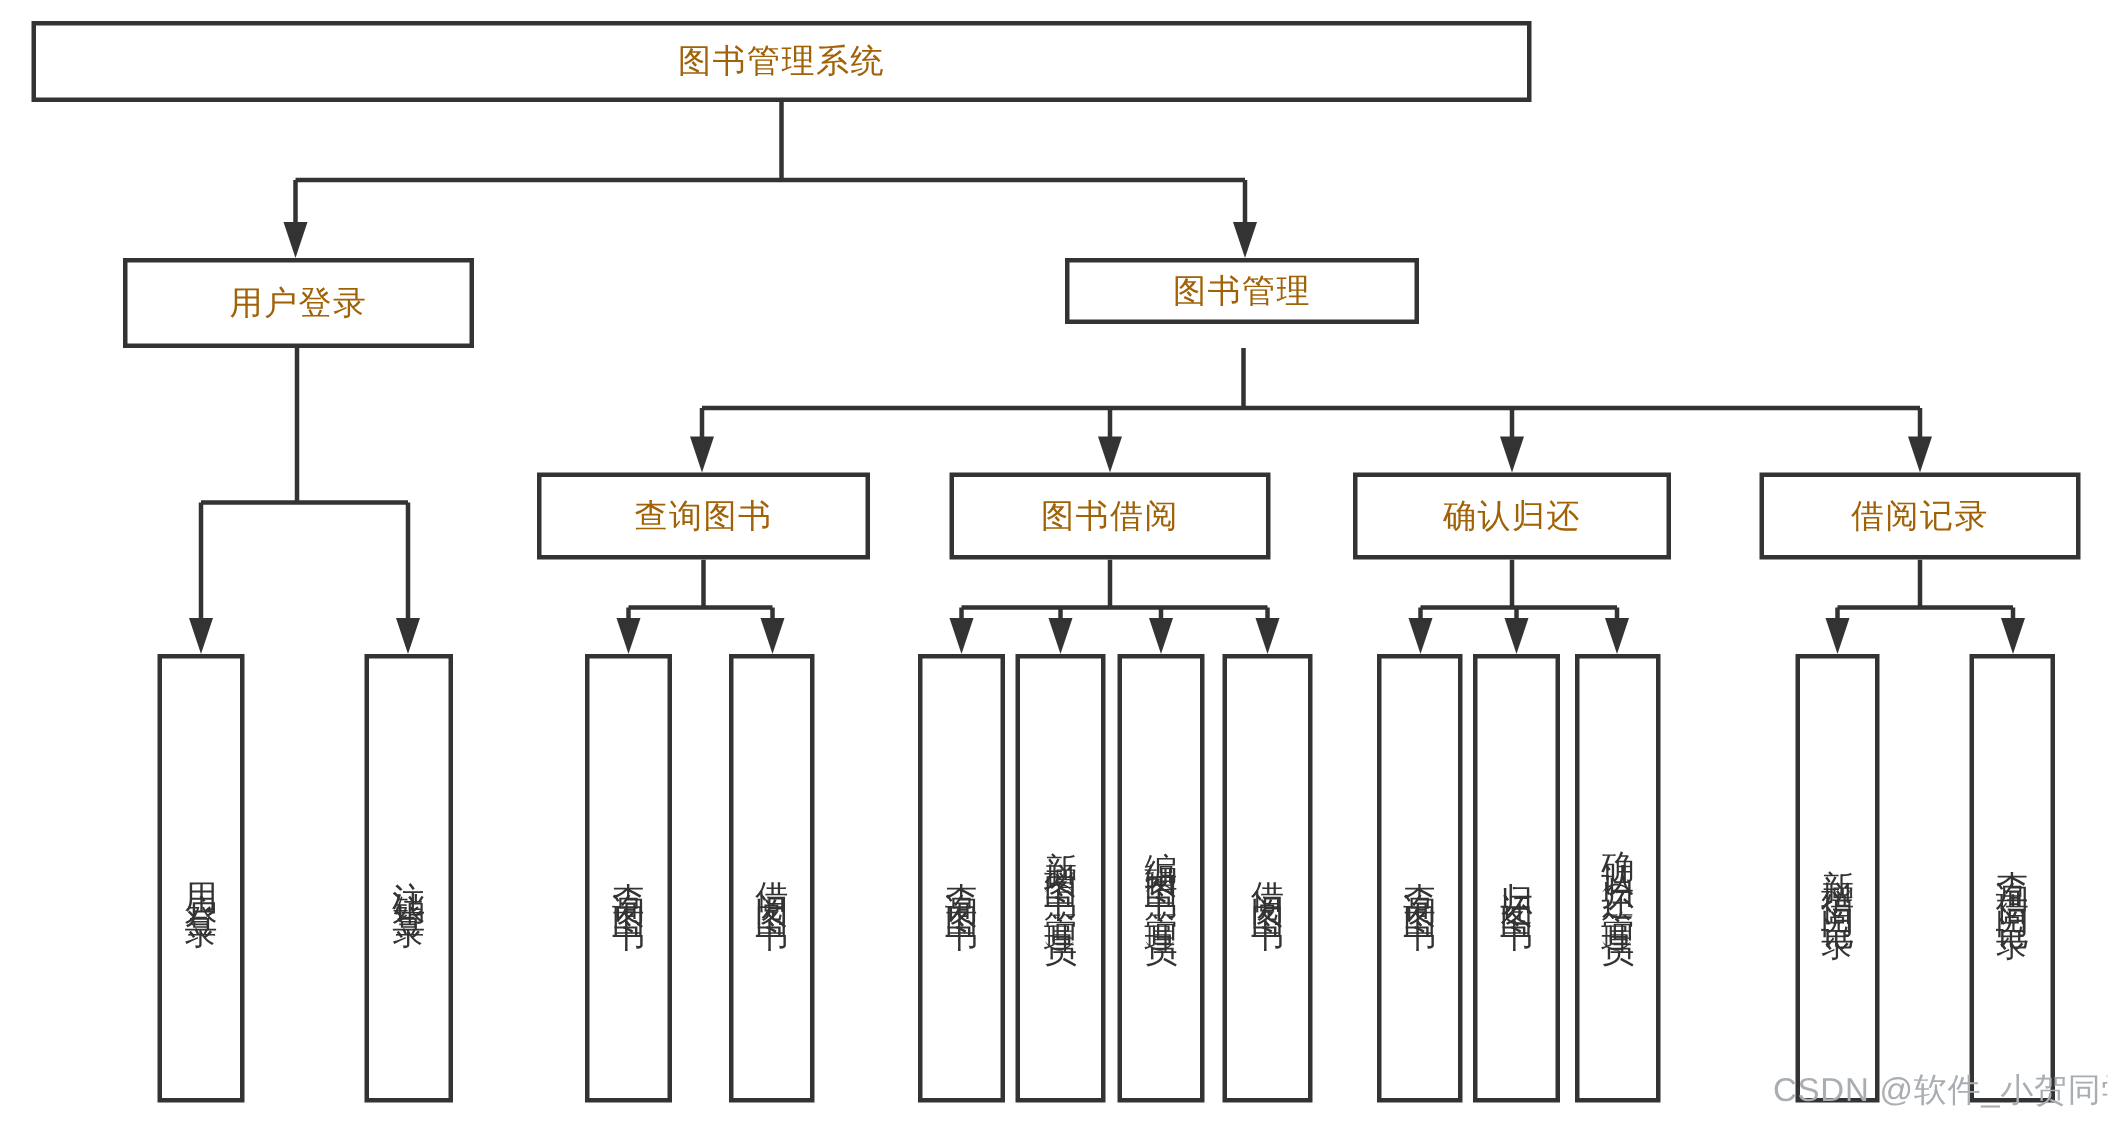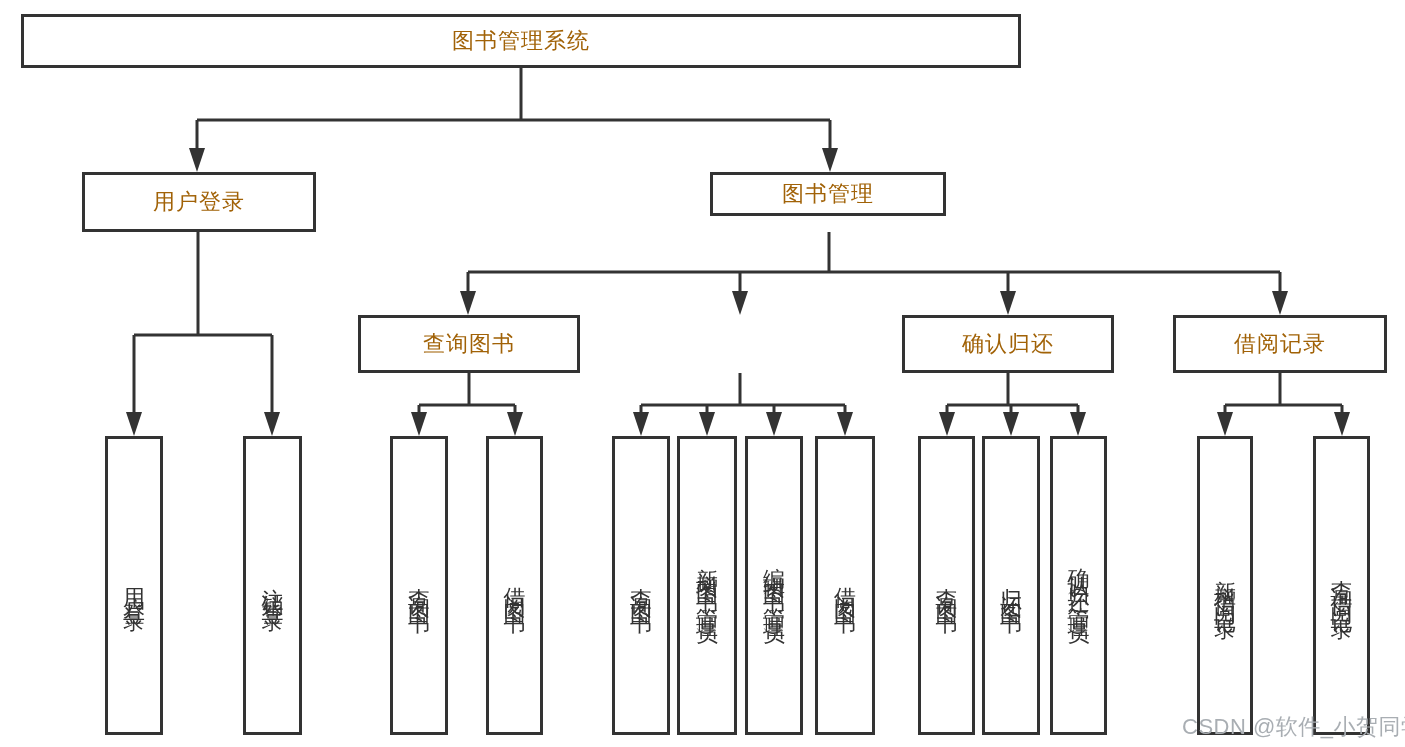--- a/index.html
+++ b/index.html
@@ -153,20 +153,23 @@
   <div class="node n-l2a">
     <span>用户登录</span>
   </div>
   <div class="node n-l2b">
     <span>图书管理</span>
   </div>
 
   <div class="node n-l3a">
     <span>查询图书</span>
   </div>
+  <div class="node n-l3b">
+    <span>图书借阅</span>
+  </div>
   <div class="node n-l3c">
     <span>确认归还</span>
   </div>
   <div class="node n-l3d">
     <span>借阅记录</span>
   </div>
 
   <div class="leaf lf lf-1a">
     <span class="vtext">用户登录</span>
   </div>

